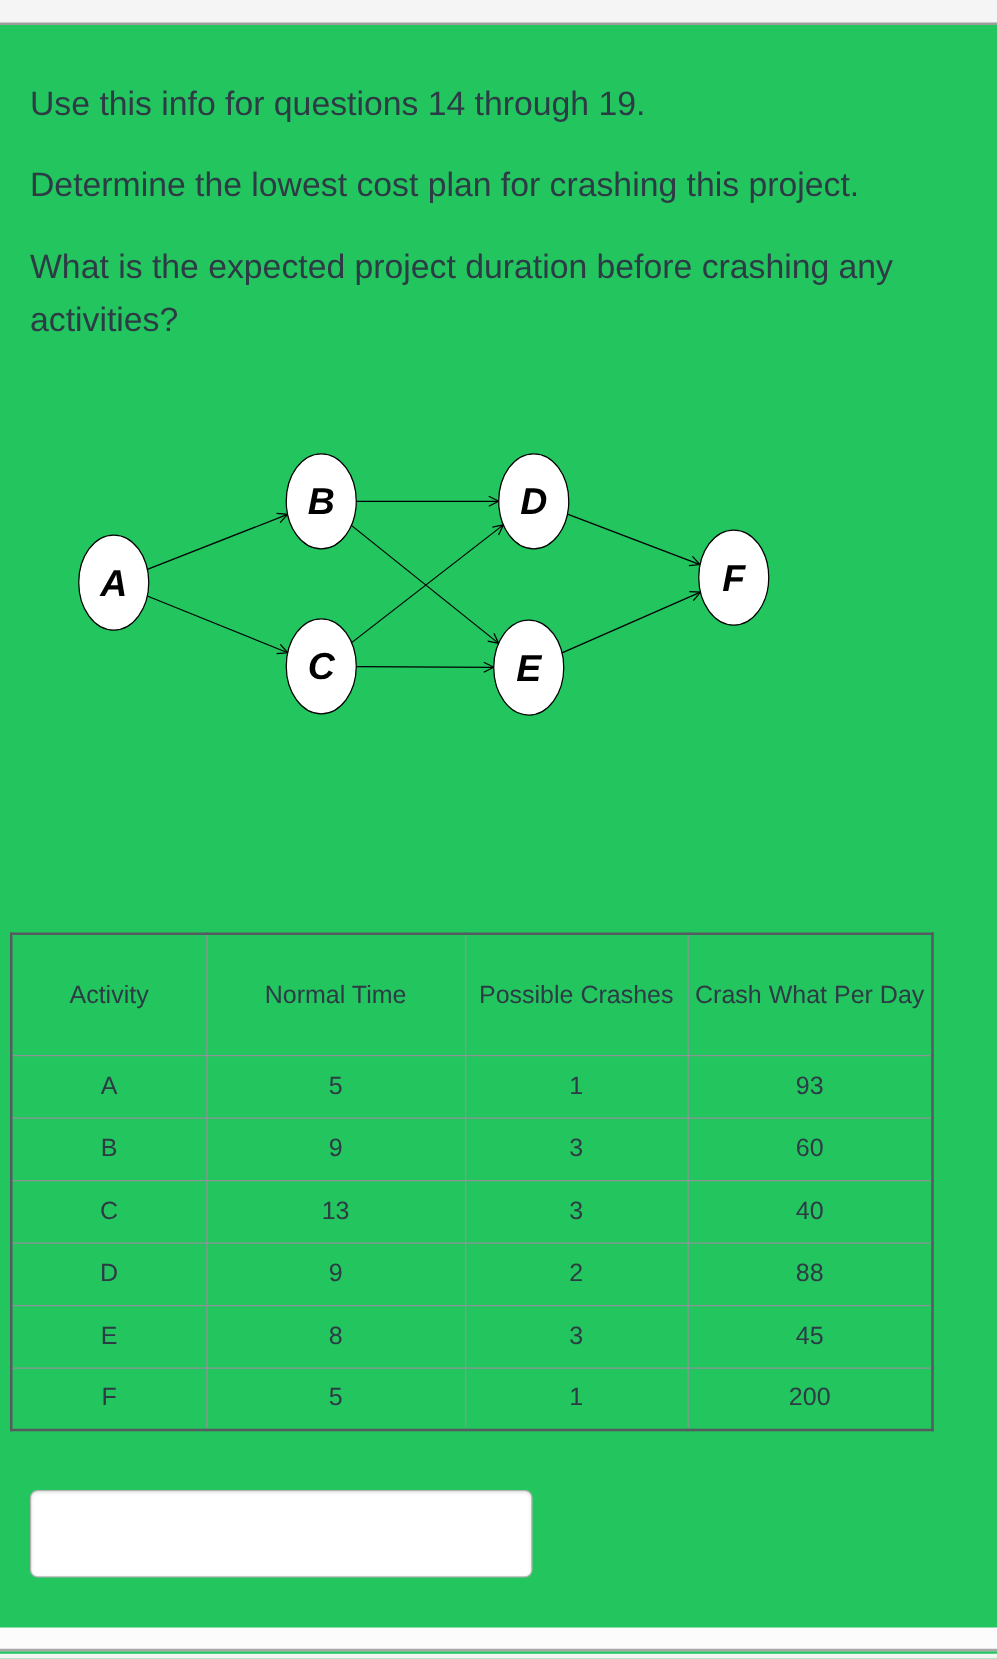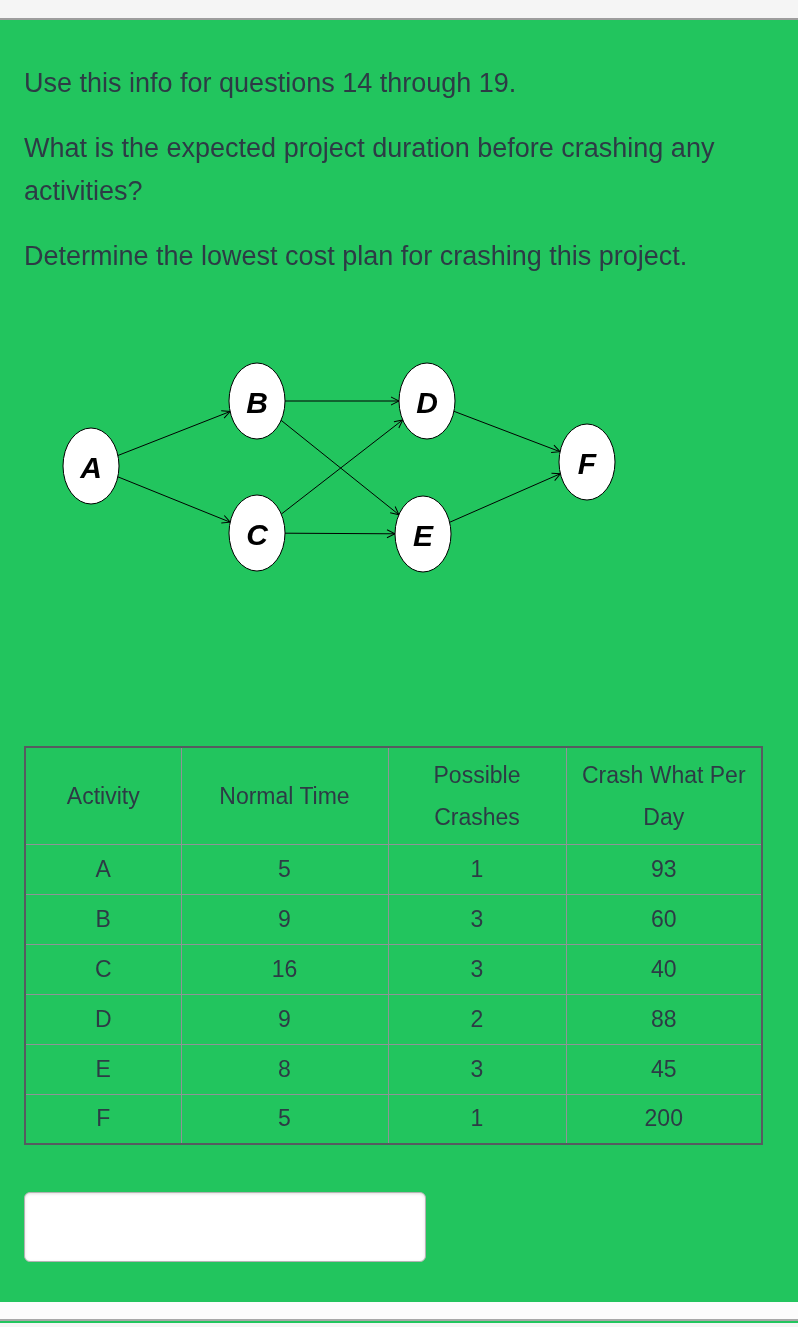--- a/index.html
+++ b/index.html
@@ -32,26 +32,26 @@
   .question-text p { margin: 0 0 22px 0; }
   .diagram {
     position: absolute;
     left: 52px;
     top: 350px;
     width: 580px;
     height: 240px;
   }
   .crash-table {
     position: absolute;
-    left: 24px;
+    left: 8px;
     top: 746px;
     width: 737px;
     border-collapse: collapse;
     border: 2px solid #565b60;
-    font-size: 23px;
+    font-size: 20px;
     color: #2d3b45;
     table-layout: fixed;
   }
   .crash-table th, .crash-table td {
     border: 1px solid #8f9497;
     text-align: center;
     vertical-align: middle;
     font-weight: normal;
     padding: 0 2px;
   }
@@ -96,22 +96,22 @@
 </style>
 </head>
 <body>
 
 <div class="page">
 
   <div class="top-bar"></div>
 
   <div class="question-text">
     <p>Use this info for questions 14 through 19.</p>
+    <p>Determine the lowest cost plan for crashing this project.</p>
     <p>What is the expected project duration before crashing any activities?</p>
-    <p>Determine the lowest cost plan for crashing this project.</p>
   </div>
 
   <svg class="diagram" id="network-diagram" viewBox="0 0 580 240">
     <defs>
       <marker id="arrowhead" viewBox="0 0 10 10" refX="9" refY="5" markerWidth="10" markerHeight="10" orient="auto">
         <path d="M1,1 L9,5 L1,9" fill="none" stroke="#000" stroke-width="1"></path>
       </marker>
     </defs>
     <g id="diagram-edges">
         <line x1="65.9" y1="105.5" x2="178.1" y2="61.5" stroke="#000000" stroke-width="1" marker-end="url(#arrowhead)"></line>
@@ -174,21 +174,21 @@
           <td>93</td>
         </tr>
         <tr>
           <td>B</td>
           <td>9</td>
           <td>3</td>
           <td>60</td>
         </tr>
         <tr>
           <td>C</td>
-          <td>16</td>
+          <td>13</td>
           <td>3</td>
           <td>40</td>
         </tr>
         <tr>
           <td>D</td>
           <td>9</td>
           <td>2</td>
           <td>88</td>
         </tr>
         <tr>

